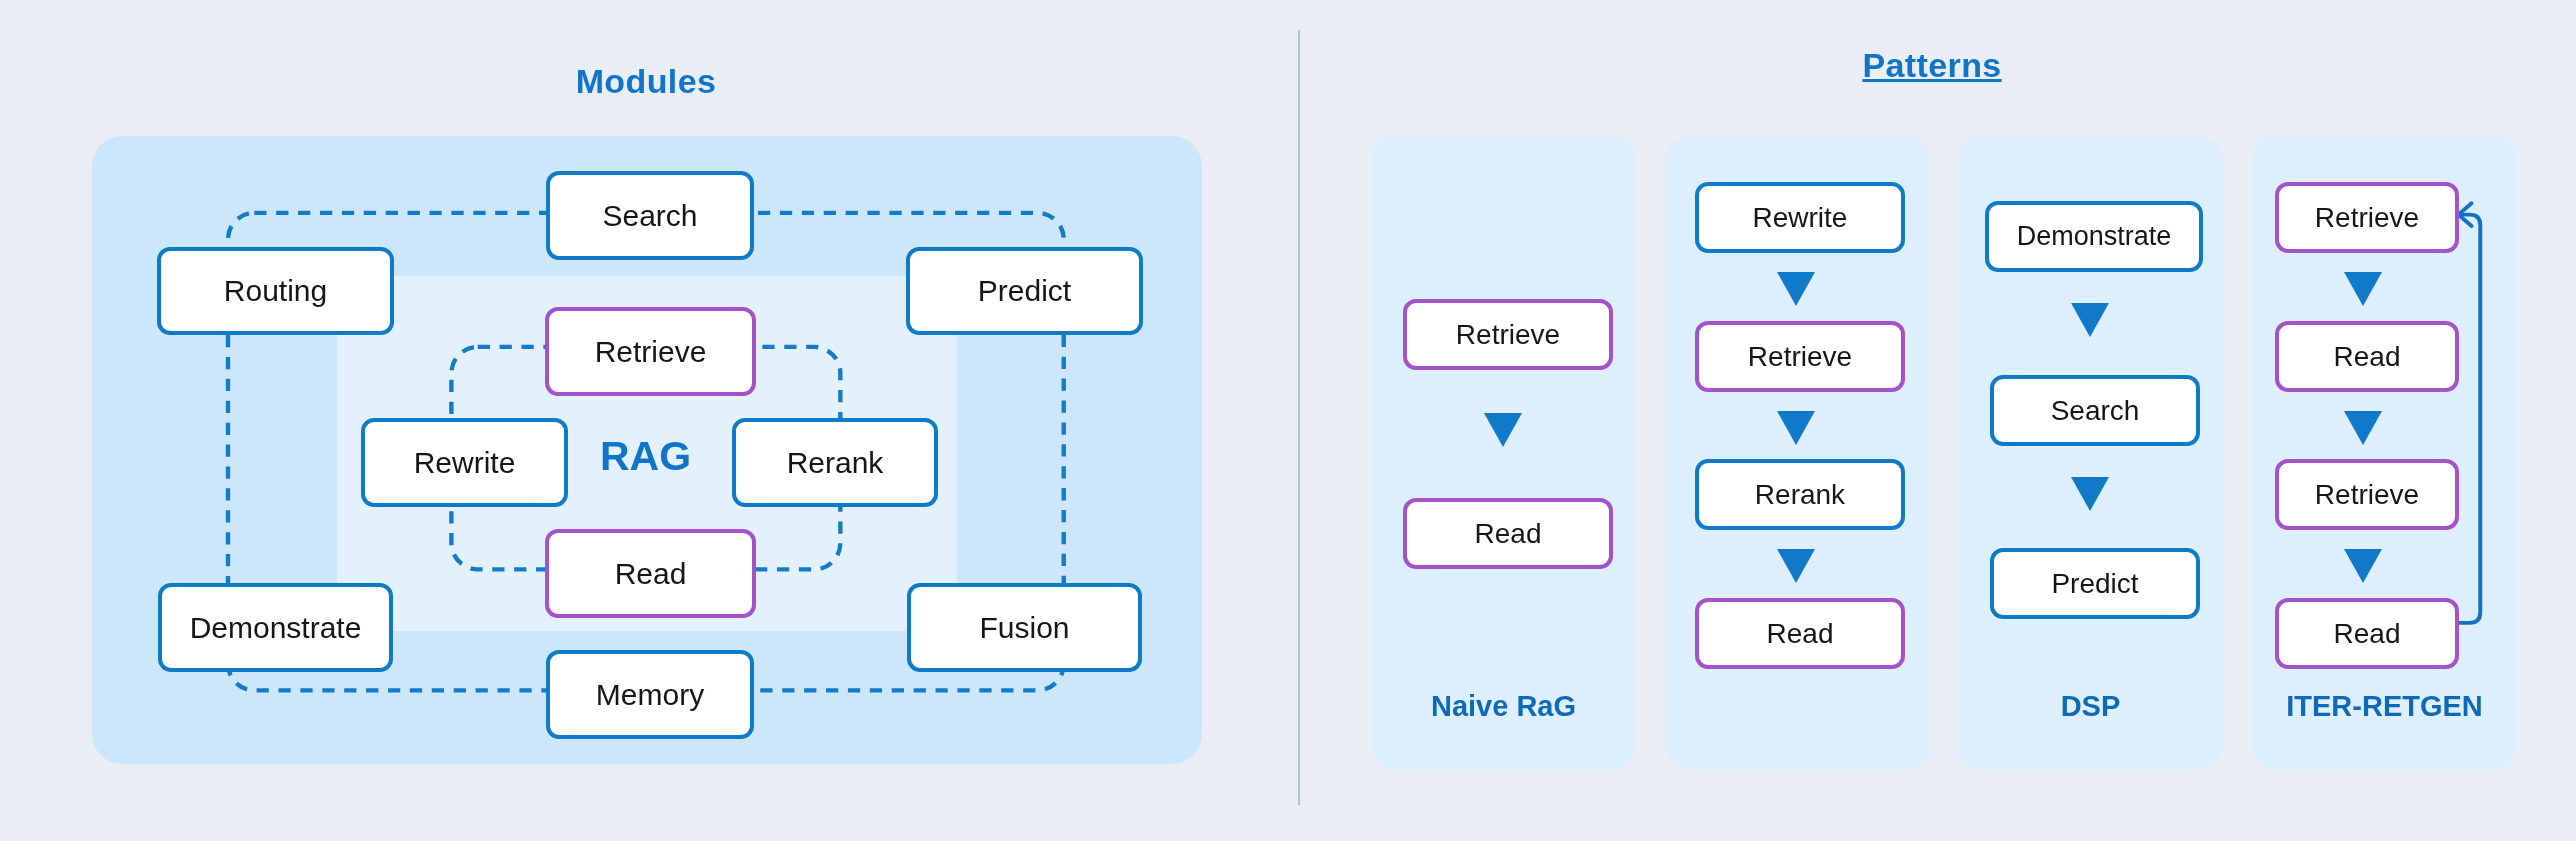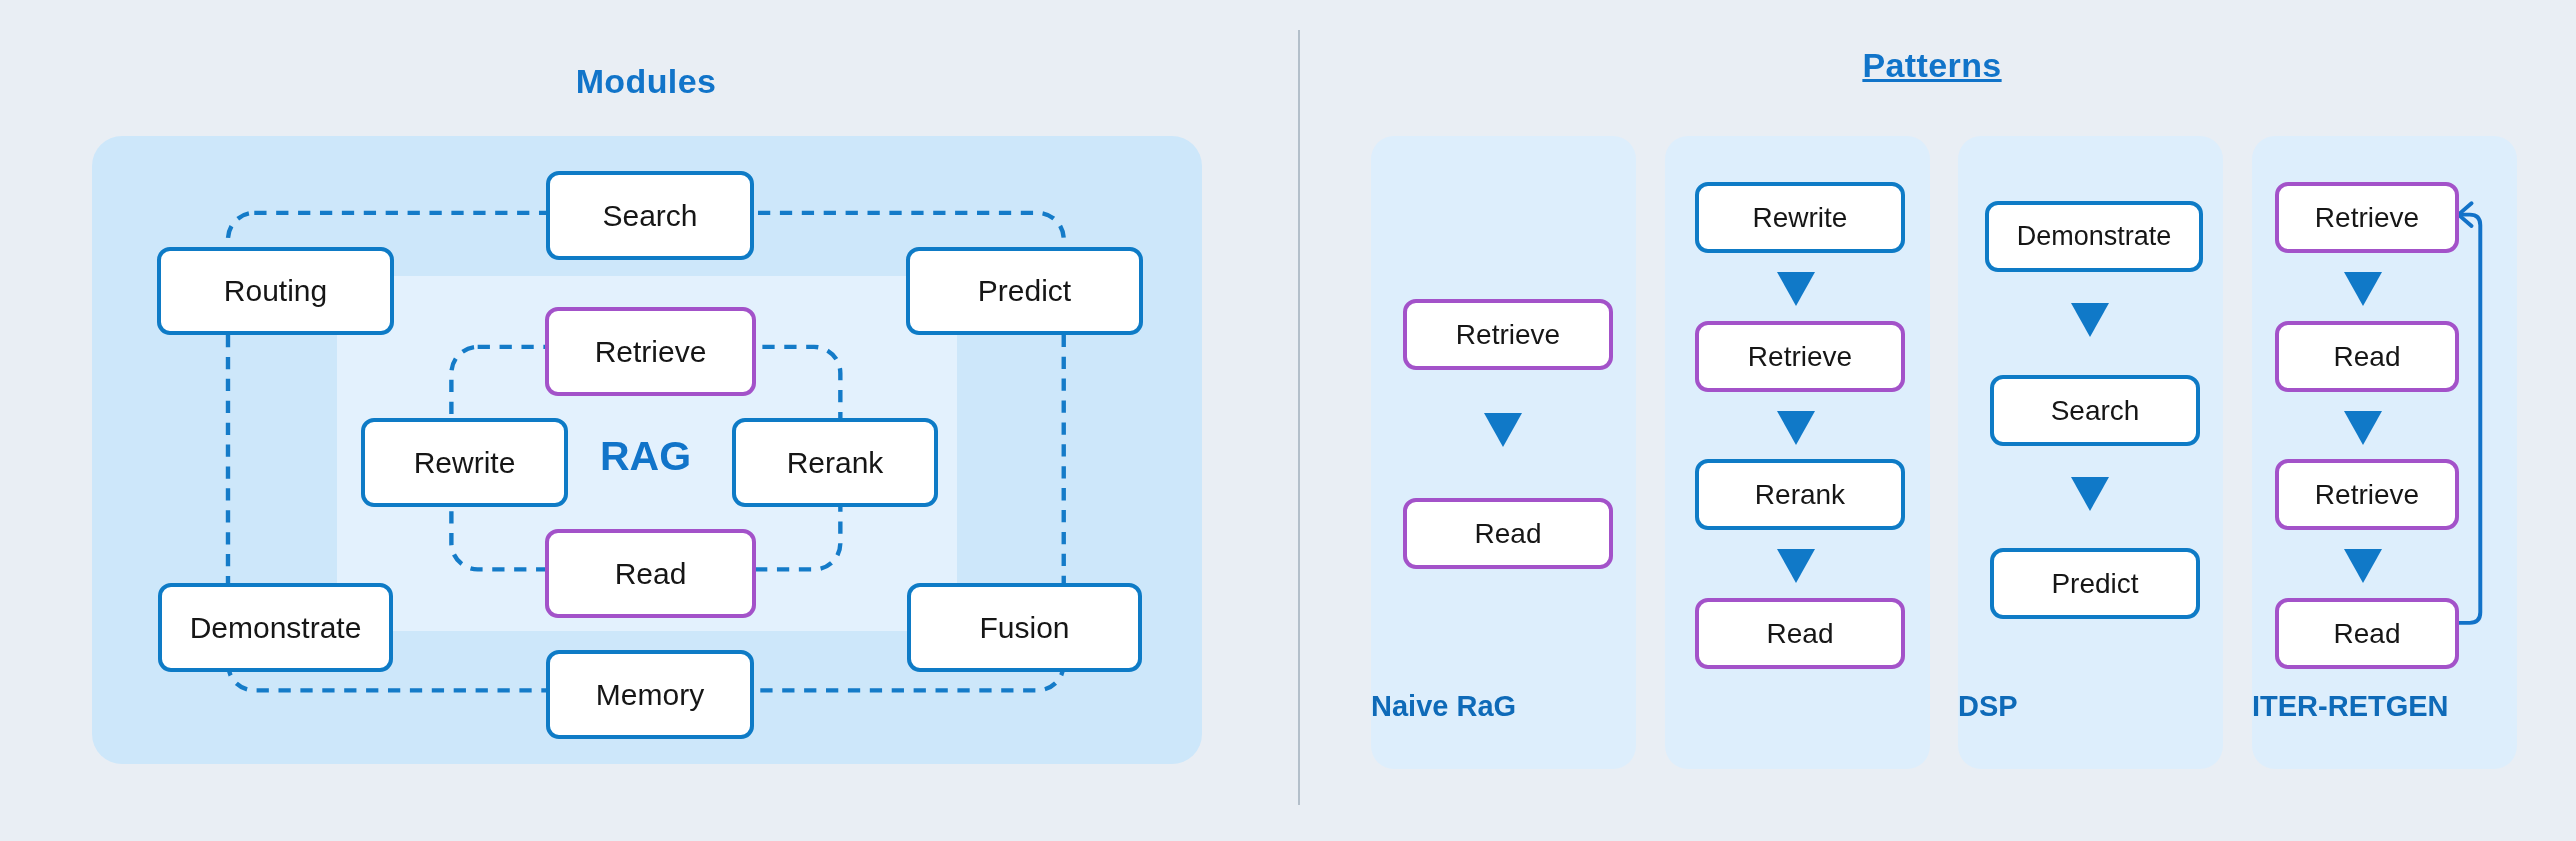--- a/index.html
+++ b/index.html
@@ -27,21 +27,21 @@
   .rag-label{
     position:absolute;left:558px;top:433px;width:175px;text-align:center;
     font-size:41px;font-weight:700;color:#1174c9;z-index:4;
   }
   .tri{
     position:absolute;width:0;height:0;z-index:4;
     border-left:19px solid transparent;border-right:19px solid transparent;
     border-top:34px solid #1079c8;
   }
   .plabel{
-    position:absolute;width:265px;top:690px;
+    position:absolute;width:265px;top:690px;text-align:center;
     font-size:29px;font-weight:600;color:#0e6ab8;z-index:5;
   }
   .divider{position:absolute;left:1298px;top:30px;width:1.8px;height:775px;background:#b3bfca;}
   svg.overlay{position:absolute;left:0;top:0;z-index:3;}
 </style>
 </head>
 <body>
 
 <div id="stage">
 

